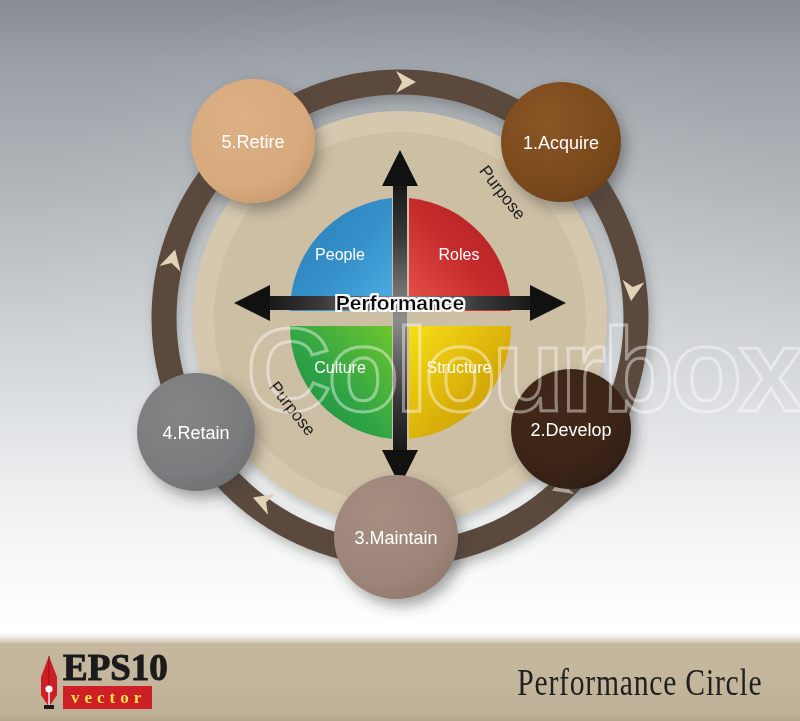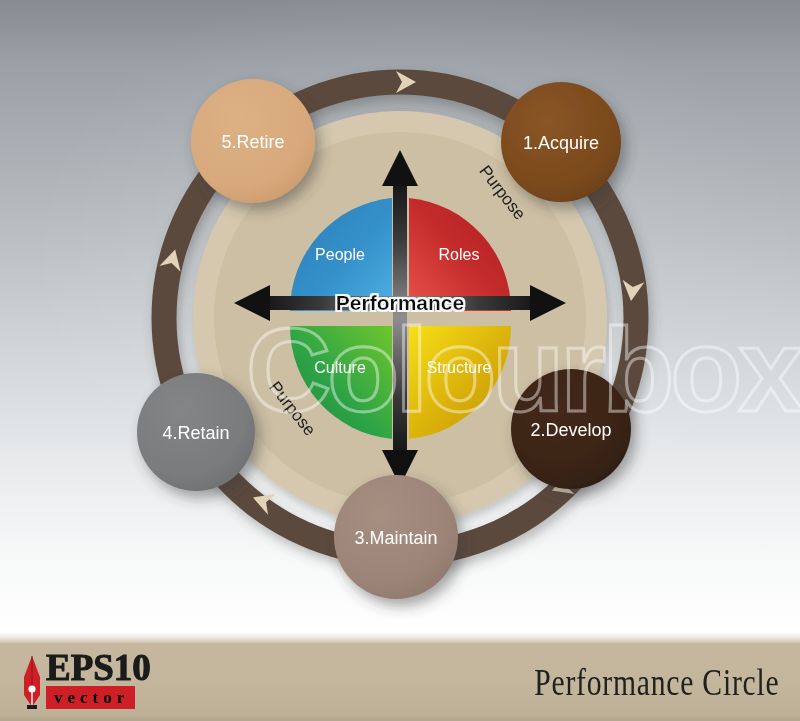--- a/index.html
+++ b/index.html
@@ -44,33 +44,33 @@
     position:absolute;left:0;top:632px;width:800px;height:89px;
     background:linear-gradient(to bottom,#efeae4 0%,#d7cec1 7%,#c5b89f 12%,#c3b69d 55%,#bfb198 92%,#b4a68c 100%);
   }
   .banner-top-line{
     position:absolute;left:0;top:0;width:800px;height:11px;
     background:linear-gradient(to bottom,#ffffff 0%,#f2eee8 40%,#cfc4b0 100%);
   }
   .banner-inner{
     position:absolute;left:0;top:11px;width:800px;height:78px;
     display:flex;align-items:center;justify-content:space-between;
-    padding:0 21px;box-sizing:border-box;
+    padding:0 38px;box-sizing:border-box;
   }
   .eps-logo{display:flex;align-items:flex-start;}
   .nib{width:22px;height:56px;position:relative;margin-right:3px;margin-top:2px;}
   .eps-text-wrap{display:flex;flex-direction:column;align-items:flex-start;}
   .eps10{
     font-family:"Liberation Serif", serif;
     font-weight:700;font-size:37px;line-height:30px;color:#1b1b1b;
     letter-spacing:0px;
     -webkit-text-stroke:1px #1b1b1b;
   }
   .vector{
-    background:#cf1f26;color:#000000;
+    background:#cf1f26;color:#fde047;
     font-family:"Liberation Serif", serif;
     font-weight:700;font-size:17px;line-height:19px;
     letter-spacing:5px;padding:2px 6px 2px 8px;margin-top:3px;
   }
   .banner-title{
     font-family:"Liberation Serif", serif;
     font-size:38px;color:#20201e;letter-spacing:1px;
     transform:scaleX(0.78);transform-origin:right center;
     white-space:nowrap;
   }

